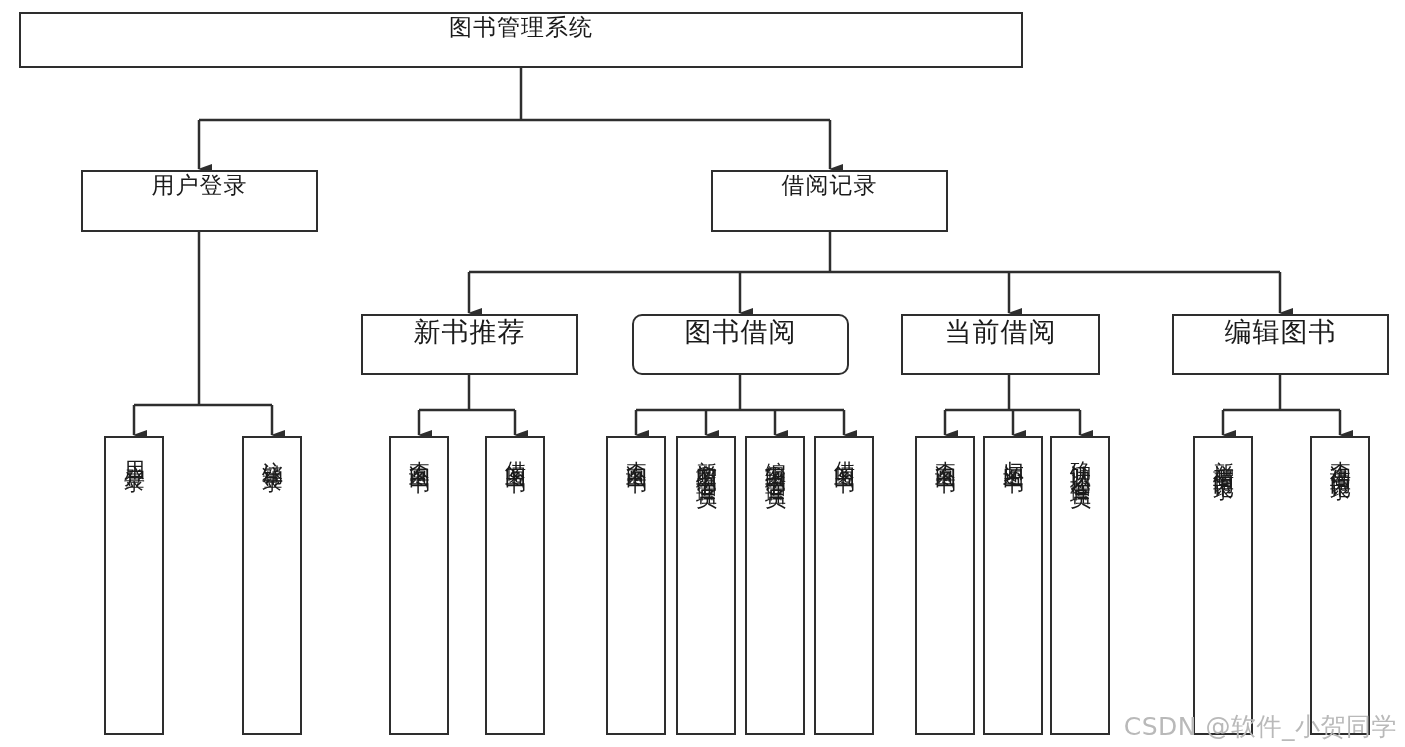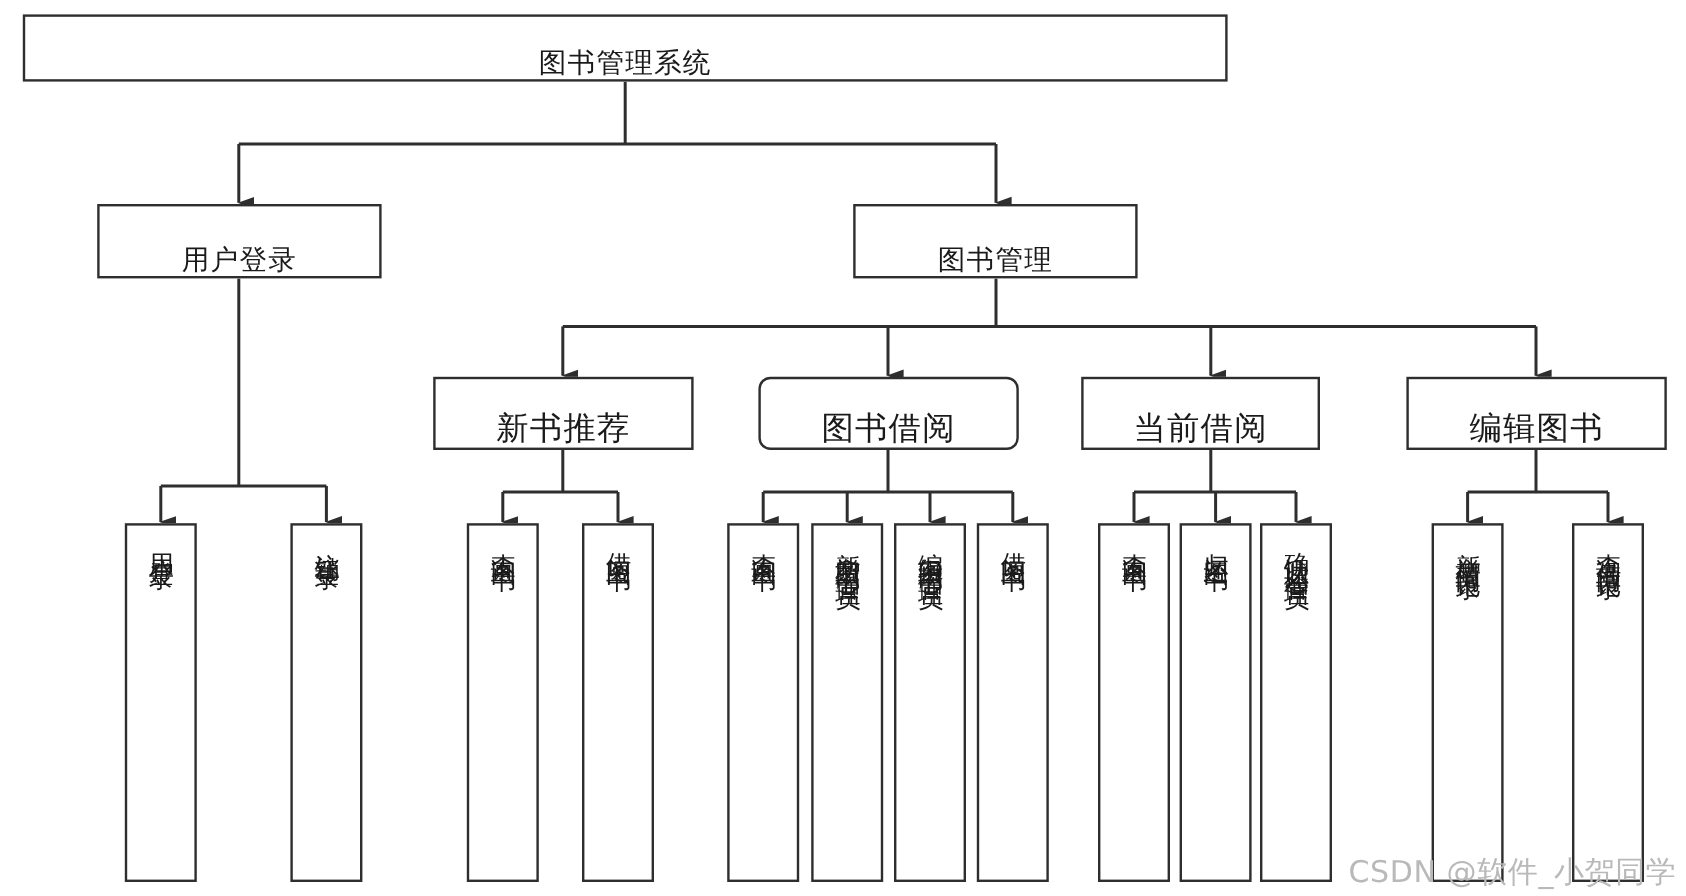--- a/index.html
+++ b/index.html
@@ -25,21 +25,21 @@
     width: 1405px;
     height: 747px;
     pointer-events: none;
   }
   .node {
     position: absolute;
     box-sizing: border-box;
     background: #ffffff;
     border: 2.5px solid #2e2e2e;
     display: flex;
-    align-items: flex-end;
+    align-items: flex-start;
     justify-content: center;
     color: #1a1a1a;
     z-index: 2;
   }
   .node.level-root {
     font-size: 23px;
   }
   .node.level-2 {
     font-size: 23px;
   }
@@ -124,21 +124,21 @@
   </svg>
 
   <div id="nodes-layer">
       <div class="node level-root" style="left: 19px; top: 12px; width: 1004px; height: 56px;">
         <span class="label">图书管理系统</span>
       </div>
       <div class="node level-2" style="left: 81px; top: 170px; width: 237px; height: 62px;">
         <span class="label">用户登录</span>
       </div>
       <div class="node level-2" style="left: 711px; top: 170px; width: 237px; height: 62px;">
-        <span class="label">图书管理</span>
+        <span class="label">借阅记录</span>
       </div>
       <div class="node level-3" style="left: 361px; top: 314px; width: 217px; height: 61px;">
         <span class="label">新书推荐</span>
       </div>
       <div class="node level-3" style="left: 632px; top: 314px; width: 217px; height: 61px; border-radius: 10px;">
         <span class="label">图书借阅</span>
       </div>
       <div class="node level-3" style="left: 901px; top: 314px; width: 199px; height: 61px;">
         <span class="label">当前借阅</span>
       </div>

